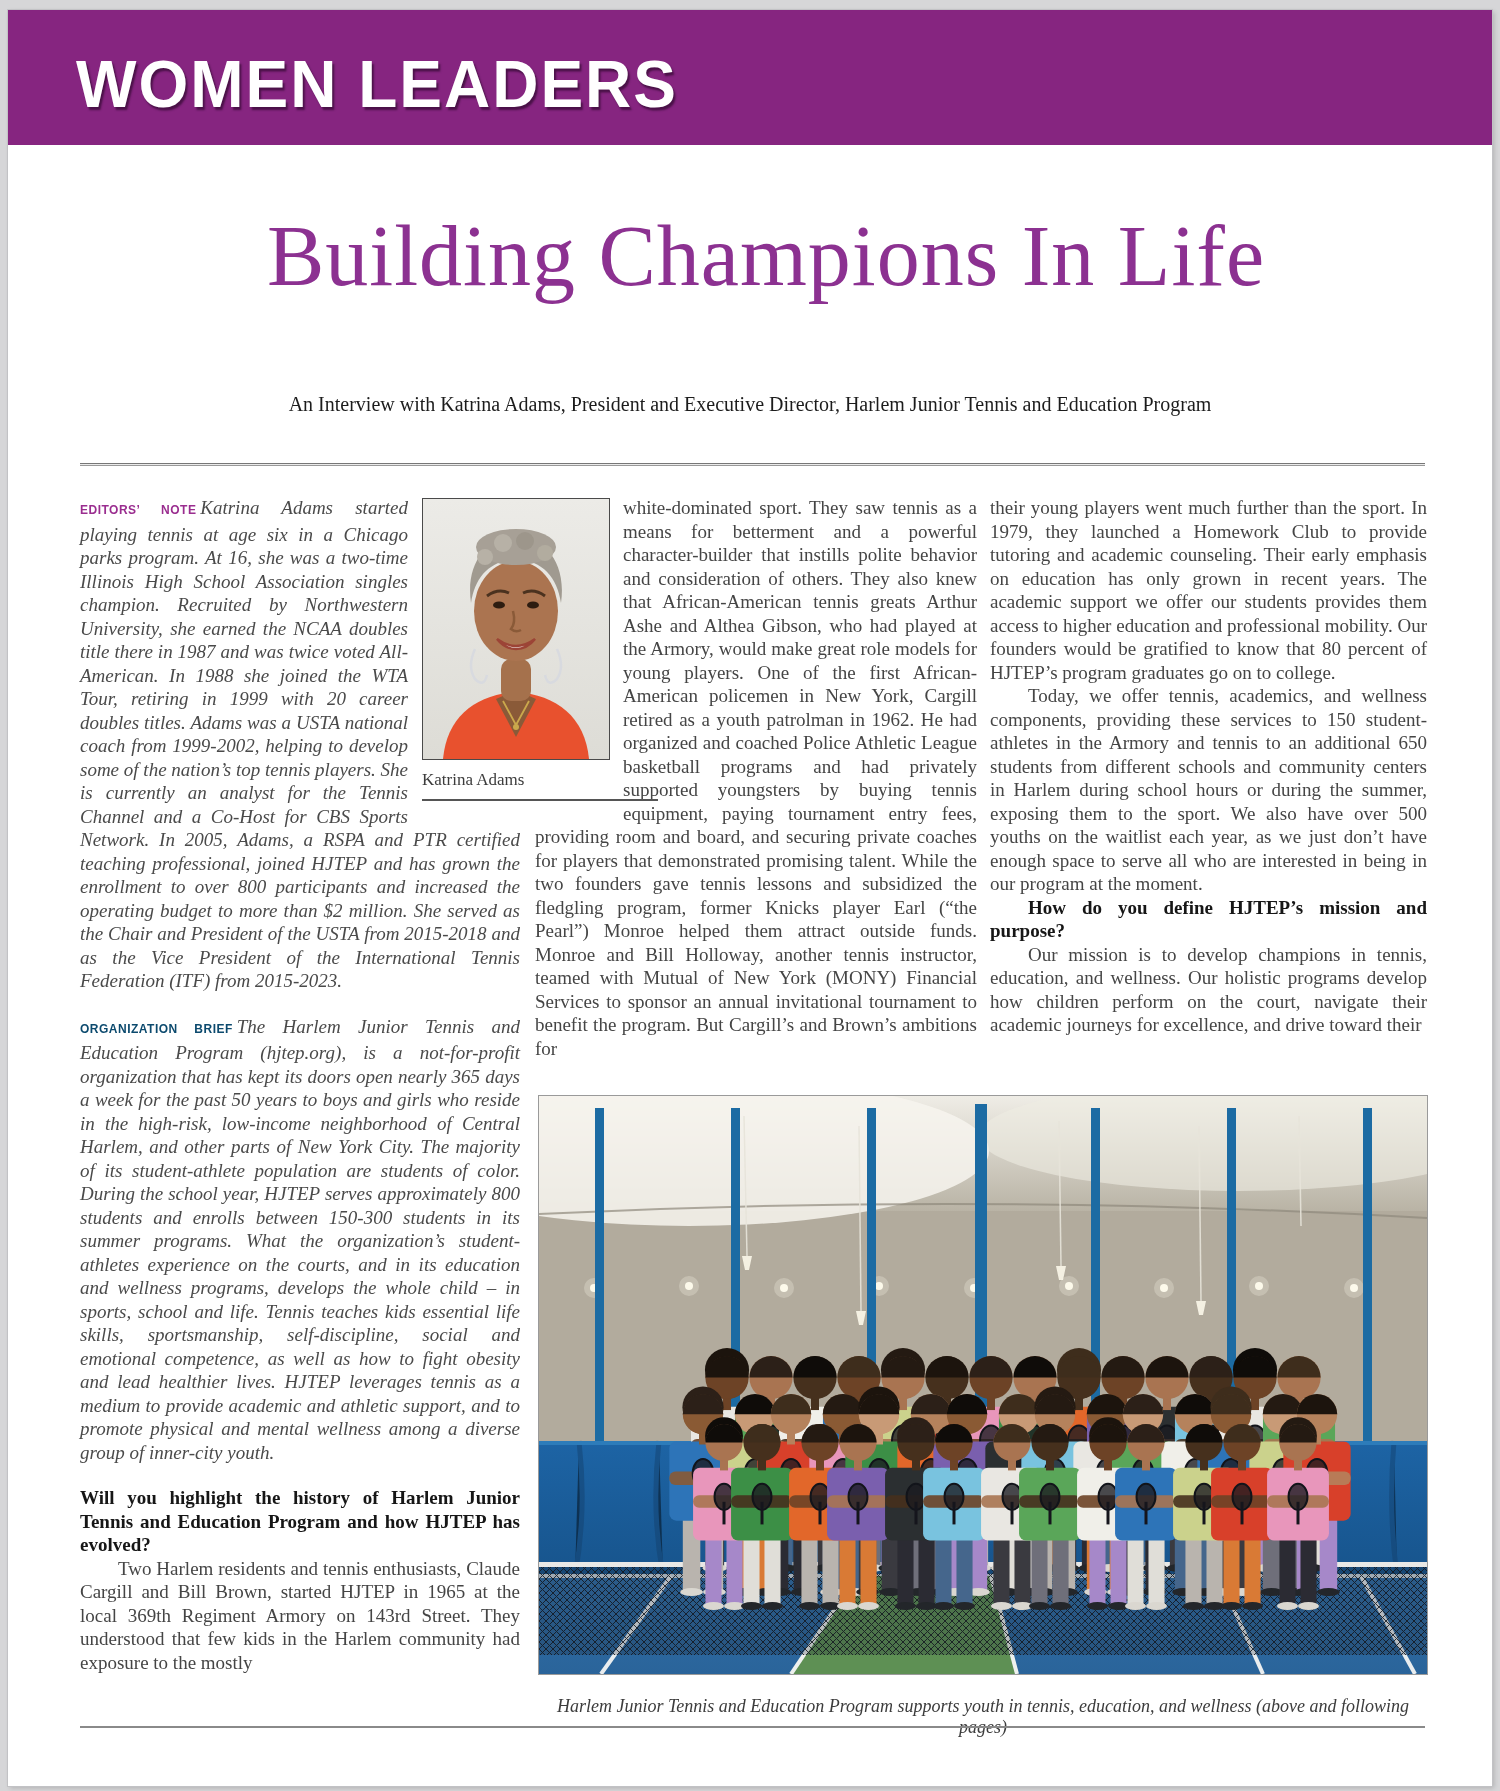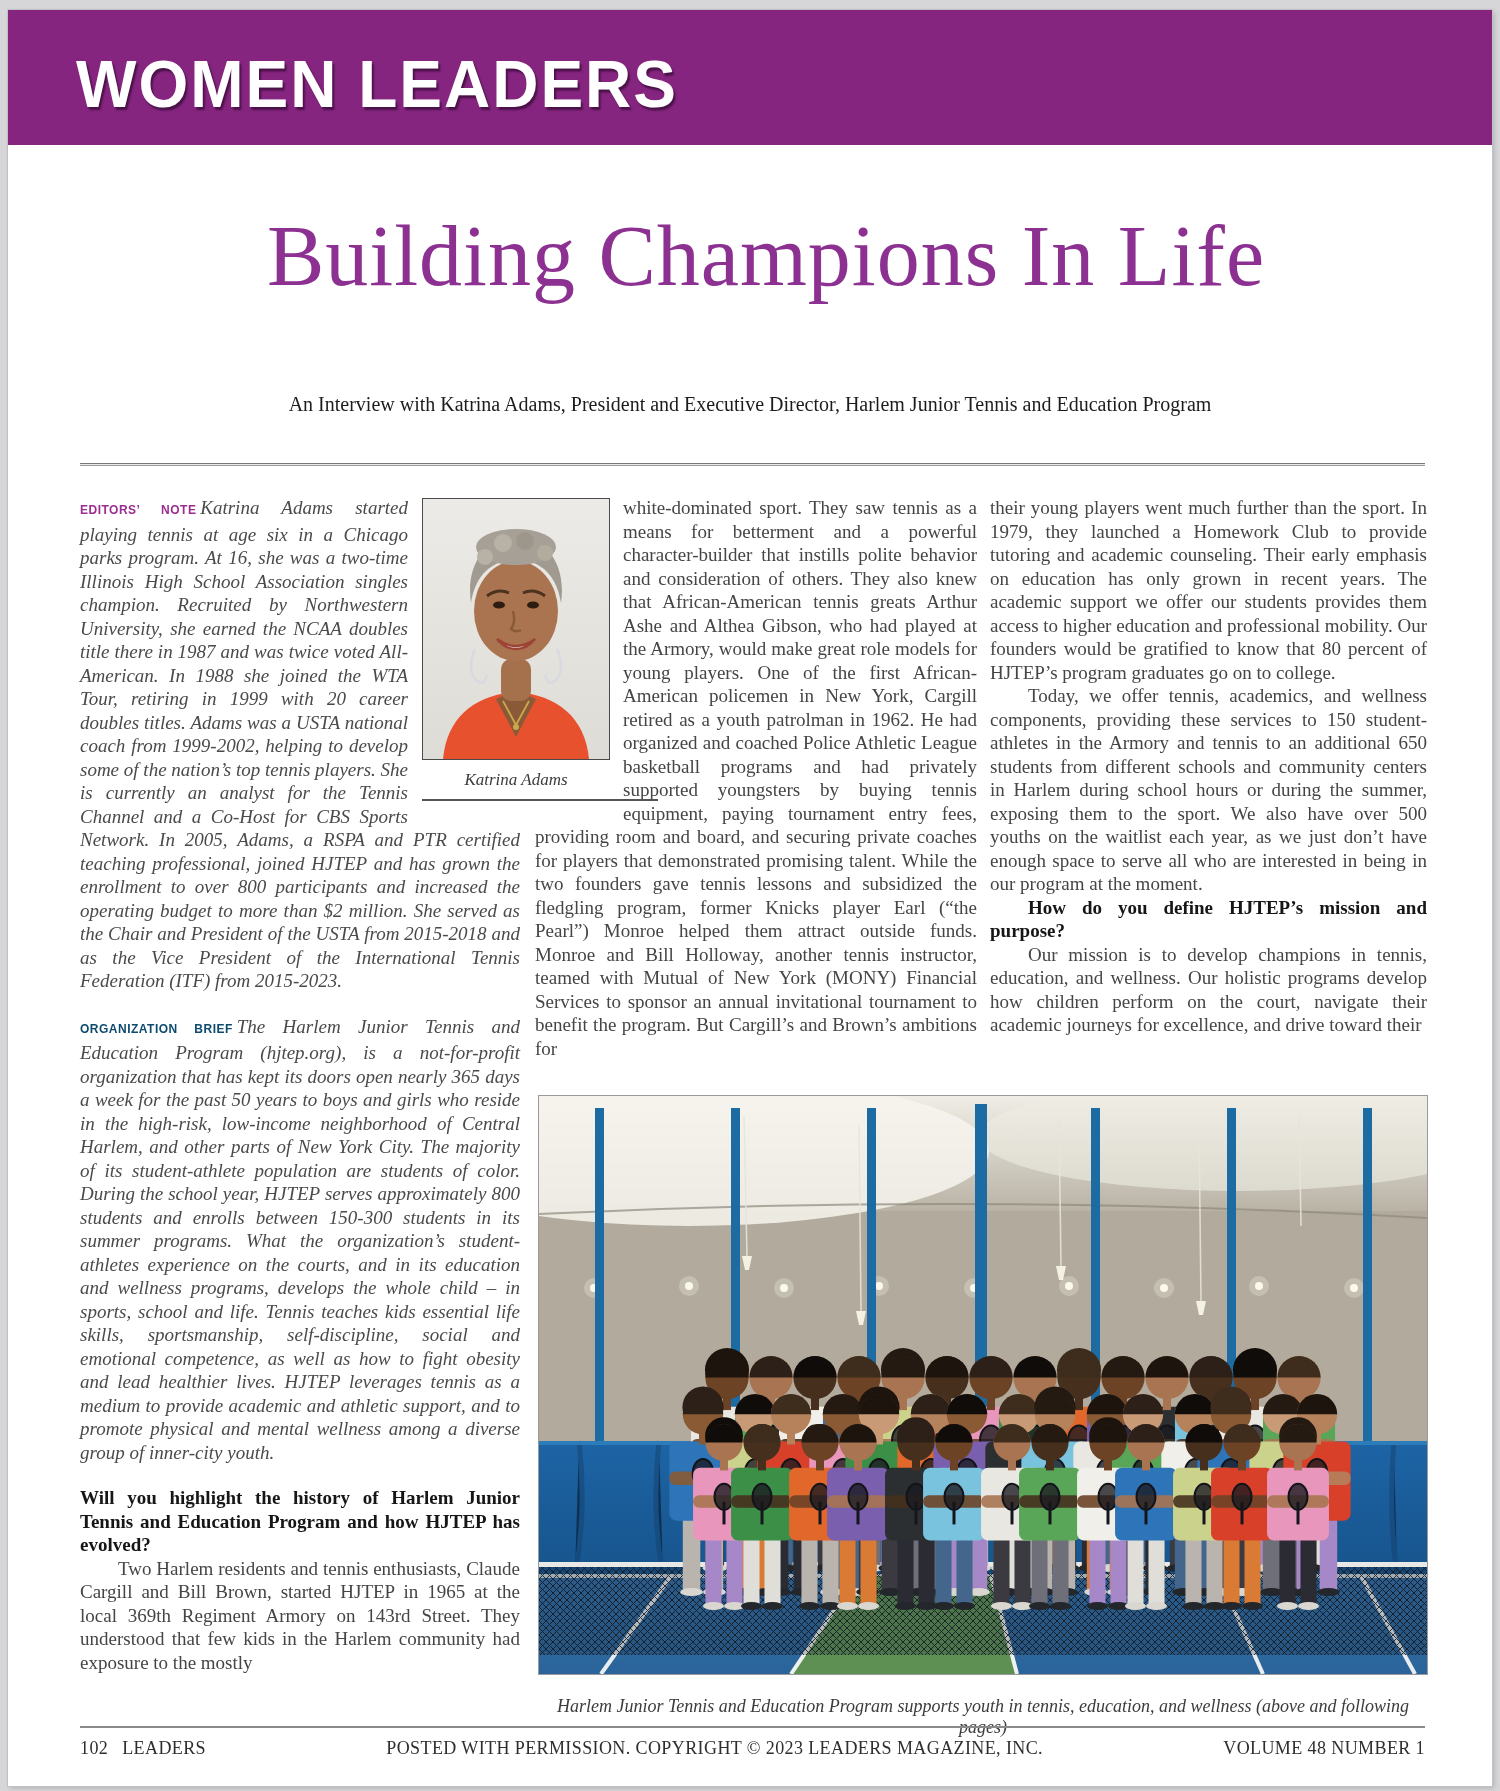--- a/index.html
+++ b/index.html
@@ -67,21 +67,21 @@
   .gap{height:22px;clear:none;}
   .question{font-weight:bold;color:#161616;}
   .indent{text-indent:38px;}
   
   .portrait{
     position:absolute;left:414px;top:488px;width:188px;height:262px;
     border:1px solid #4a4a4a;background:#e8e7e3;box-sizing:border-box;
   }
   .portrait-caption{
     position:absolute;left:414px;top:760px;width:188px;
-    text-align:center;font-style:italic;font-size:17px;color:#3c3c3c;
+    text-align:left;font-size:17px;color:#3c3c3c;
   }
   
   .group-photo{
     position:absolute;left:530px;top:1085px;width:890px;height:580px;
     border:1px solid #9a9a9a;box-sizing:border-box;background:#b3ac9e;
   }
   .group-caption{
     position:absolute;left:530px;top:1686px;width:890px;
     text-align:center;font-style:italic;font-size:18px;color:#3c3c3c;
   }
@@ -847,19 +847,14 @@
             <circle cx="759" cy="340.0666" r="18.93528" fill="#241a12"></circle>
             <circle cx="759" cy="346.564" r="18.19272" fill="#a97451"></circle>
             <path d="M 740.436,346.564 a 18.564,18.564 0 0 1 37.128,0 z" fill="#241a12"></path>
           </g>
         </g>
     </svg>
   </div>
   <div class="group-caption">Harlem Junior Tennis and Education Program supports youth in tennis, education, and wellness (above and following pages)</div>
 
   <div class="rule rule-foot"></div>
-  <div class="footer">
-    <div><span class="pg">102</span><span>LEADERS</span></div>
-    <div>POSTED WITH PERMISSION. COPYRIGHT © 2023 LEADERS MAGAZINE, INC.</div>
-    <div>VOLUME 48 NUMBER 1</div>
-  </div>
 
 </div>
 
 </body></html>

